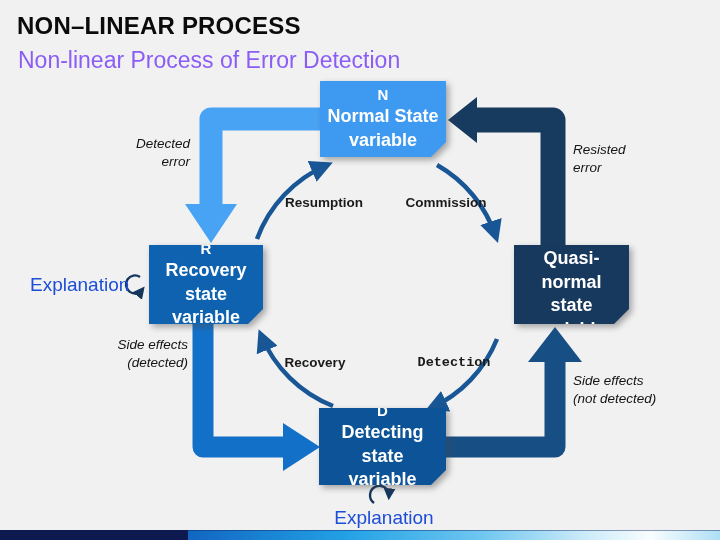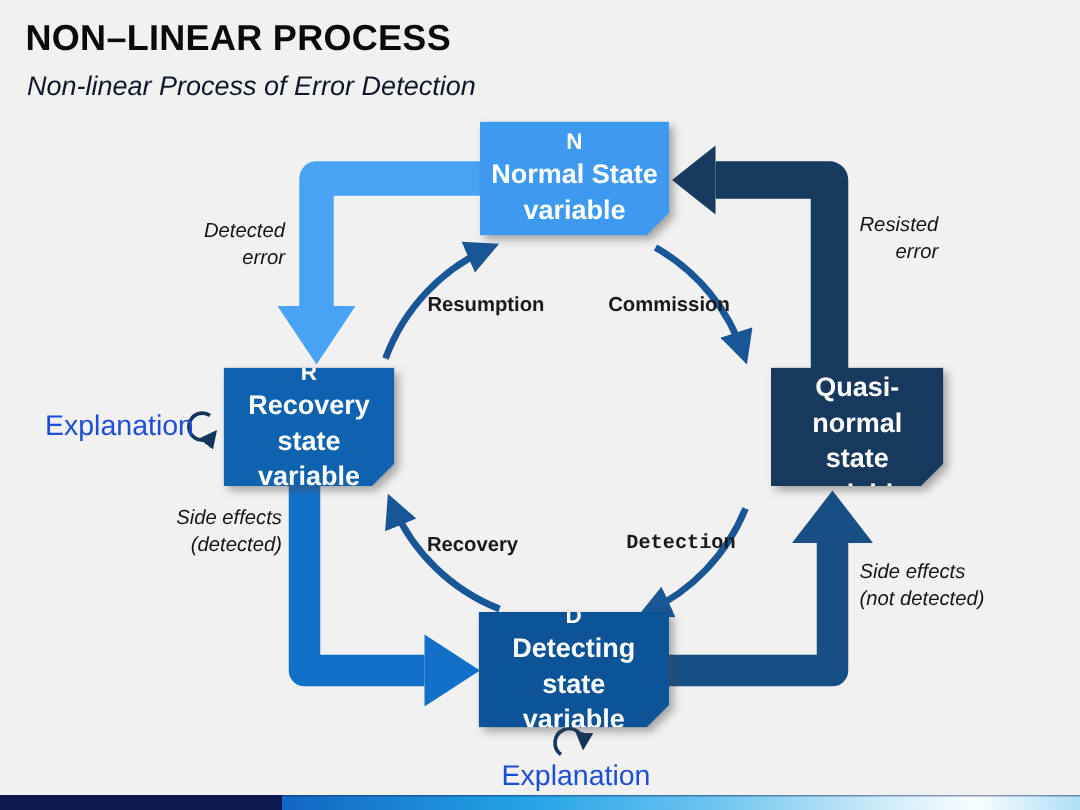--- a/index.html
+++ b/index.html
@@ -1,21 +1,21 @@
 <!DOCTYPE html>
 <html><head>
 <meta charset="utf-8">
 <style>
   html,body{margin:0;padding:0;}
   body{font-family:"Liberation Sans", sans-serif;}
   .slide{position:relative;width:720px;height:540px;background:#F1F1F1;overflow:hidden;padding-left:16px;}
 
   
   .title{position:absolute;left:17px;top:12px;font-size:24px;font-weight:bold;color:#0b0b0b;letter-spacing:0.2px;}
-  .subtitle{position:absolute;left:18px;top:47px;font-size:18px;color:#0f172a;font-style:italic;}
+  .subtitle{position:absolute;left:18px;top:47px;font-size:23px;color:#8b5cf6;}
 
   
   .diagram-svg{position:absolute;left:0;top:0;width:720px;height:540px;}
 
   
   .node{position:absolute;filter:drop-shadow(3px 3px 3px rgba(70,70,70,0.45));}
   .node-inner{width:100%;height:100%;clip-path:polygon(0 0,100% 0,100% calc(100% - 15px),calc(100% - 15px) 100%,0 100%);
     display:flex;flex-direction:column;align-items:center;justify-content:center;
     color:#fff;font-weight:bold;text-align:center;line-height:1.32;}
   .node-letter{font-size:15px;}
@@ -31,22 +31,22 @@
 
   
   .cycle-label{position:absolute;width:120px;text-align:center;font-size:13.5px;font-weight:bold;color:#1a1a1a;}
   .lbl-resumption{left:264px;top:195px;}
   .lbl-commission{left:386px;top:195px;}
   .lbl-recovery{left:255px;top:355px;}
   .lbl-detection{left:394px;top:355px;font-family:Liberation Mono, monospace;}
 
   .edge-label{position:absolute;font-size:13.5px;font-style:italic;color:#141414;line-height:1.32;}
   .edge-label span{display:block;}
-  .lbl-detected-error{left:100px;top:135px;width:90px;text-align:right;margin-top:10px;}
-  .lbl-resisted-error{left:573px;top:141px;text-align:right;}
+  .lbl-detected-error{left:100px;top:135px;width:90px;text-align:right;}
+  .lbl-resisted-error{left:573px;top:141px;text-align:left;}
   .lbl-side-detected{left:95px;top:336px;width:93px;text-align:right;}
   .lbl-side-not-detected{left:573px;top:372px;text-align:left;}
 
   .explanation{position:absolute;font-size:19px;color:#1d4ed8;}
   .lbl-explanation-left{left:30px;top:274px;width:92px;text-align:right;}
   .lbl-explanation-bottom{left:334px;top:507px;width:100px;text-align:center;}
 
   
   .footer-dark{position:absolute;left:0;bottom:0;width:188px;height:10px;background:#0E1950;}
   .footer-gradient{position:absolute;left:188px;bottom:0;width:532px;height:10px;

